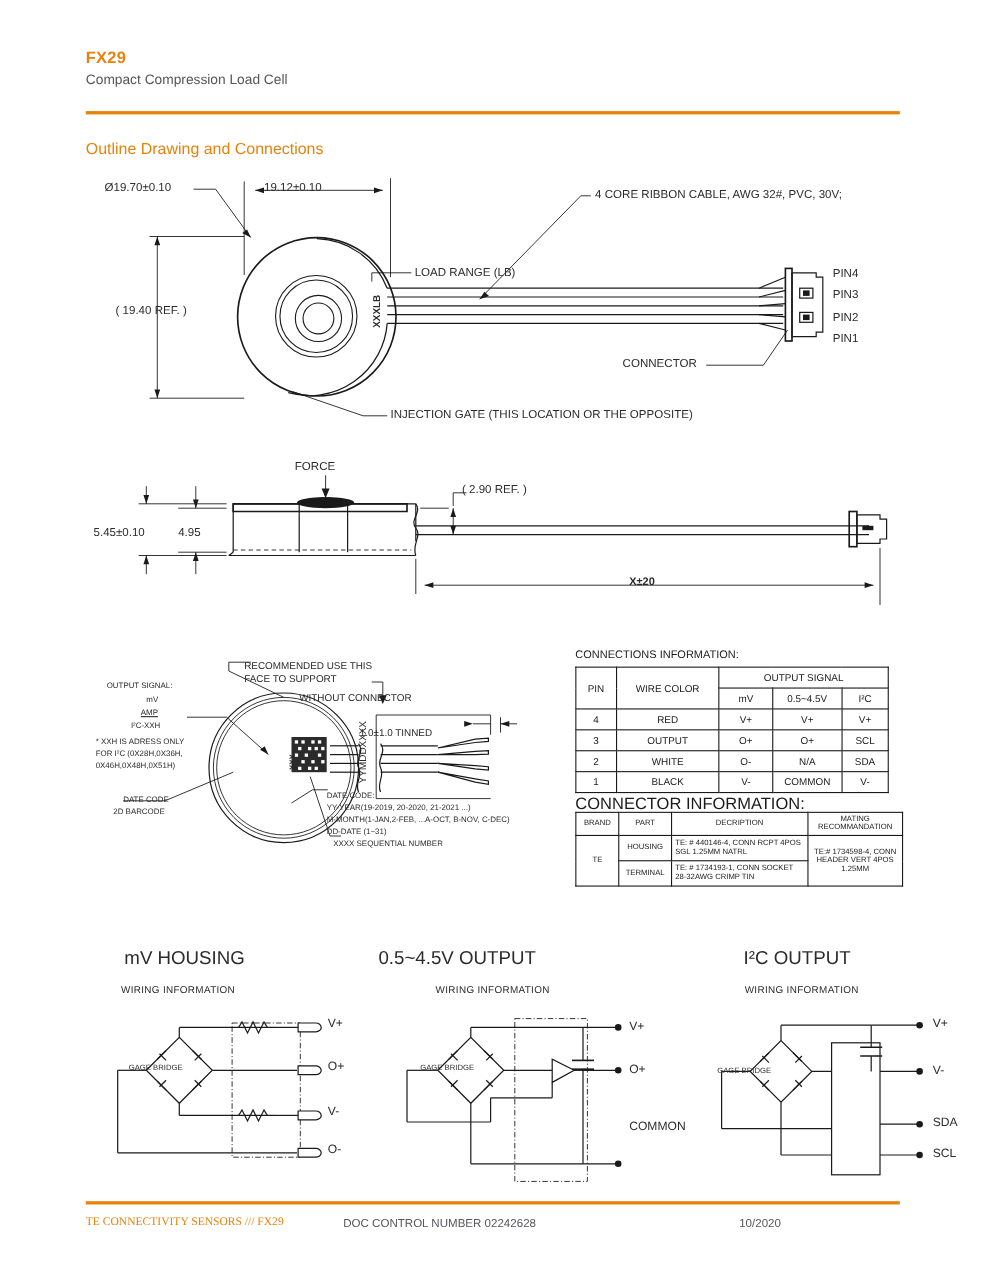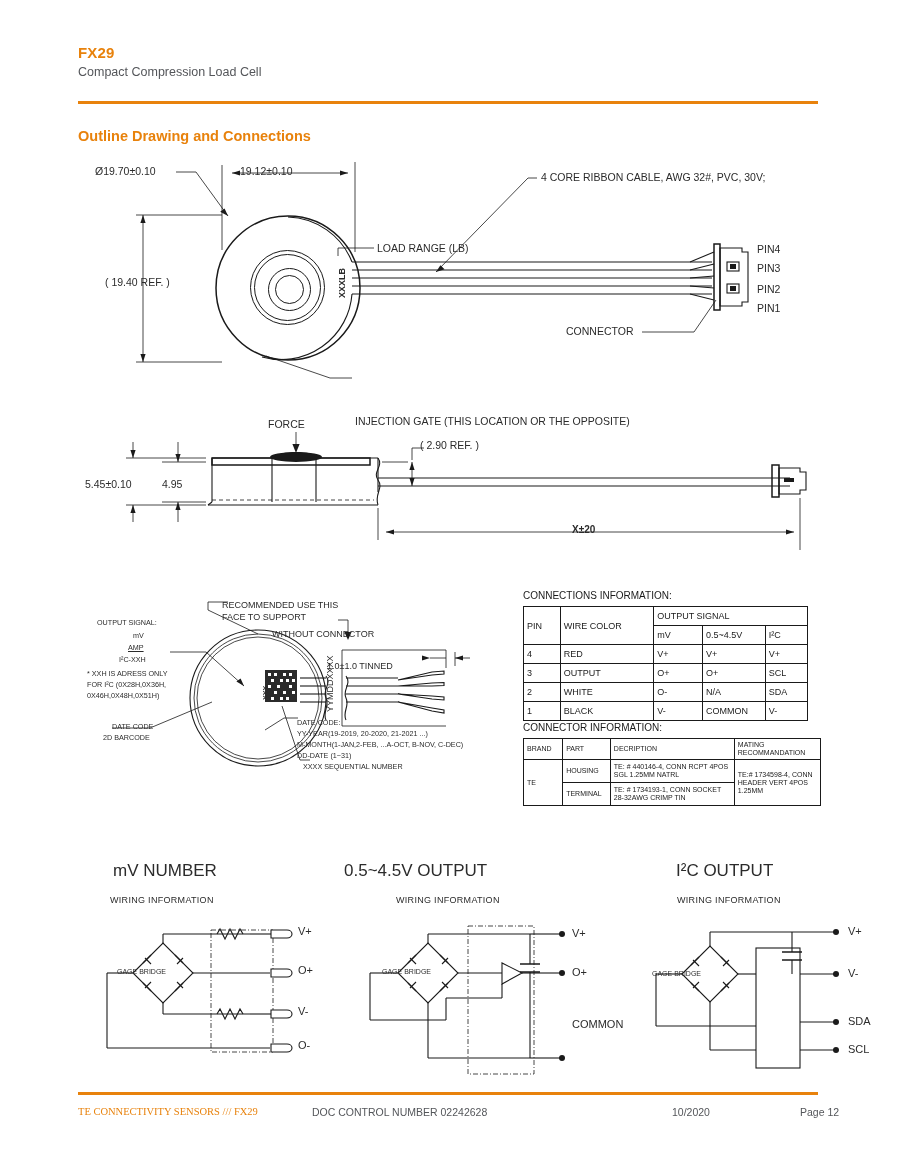--- a/index.html
+++ b/index.html
@@ -6,21 +6,21 @@
   html,body{margin:0;padding:0;background:#fff;}
   body{width:897px;height:1161px;position:relative;
        font-family:"Liberation Sans","DejaVu Sans",sans-serif;color:#000;}
   .page{position:absolute;inset:0;background:#fff;}
 
   
   .hdr-title{position:absolute;left:78px;top:44px;font-size:15px;font-weight:bold;
              color:#E8820C;letter-spacing:.2px;}
   .hdr-sub{position:absolute;left:78px;top:65px;font-size:12.5px;color:#54565A;}
   .hdr-rule{position:absolute;left:78px;top:101px;width:740px;height:3px;background:#E8820C;}
-  .sec-title{position:absolute;left:78px;top:128px;font-size:14.5px;color:#E8820C;font-weight:700;}
+  .sec-title{position:absolute;left:78px;top:128px;font-size:14.5px;color:#E8820C;font-weight:400;}
 
   
   .ftr-rule{position:absolute;left:78px;top:1092px;width:740px;height:2.5px;background:#E8820C;}
   .ftr{position:absolute;top:1106px;font-size:10.5px;color:#54565A;}
   .ftr.brand{left:78px;color:#E8820C;font-family:Liberation Serif, serif;}
   .ftr.doc{left:312px;}
   .ftr.date{left:672px;}
   .ftr.page{left:800px;}
 
   
@@ -38,21 +38,21 @@
   svg .s{fill:none;stroke:#1a1a1a;stroke-width:1.1;}
   svg .s2{fill:none;stroke:#1a1a1a;stroke-width:1.5;}
   svg .thin{fill:none;stroke:#1a1a1a;stroke-width:.8;}
   svg .dash{fill:none;stroke:#1a1a1a;stroke-width:.8;stroke-dasharray:5 2 1 2;}
   svg .dsh{fill:none;stroke:#1a1a1a;stroke-width:.8;stroke-dasharray:4 3;}
   svg .fillk{fill:#1a1a1a;stroke:none;}
   svg .fillw{fill:#fff;stroke:#1a1a1a;stroke-width:1.1;}
 
   
   table.tbl{position:absolute;border-collapse:collapse;font-size:9px;color:#1a1a1a;}
-  table.tbl td,table.tbl th{border:1px solid #1a1a1a;text-align:left;
+  table.tbl td,table.tbl th{border:1px solid #1a1a1a;text-align:center;
       font-weight:normal;padding:2px 3px;}
   .tcap{position:absolute;font-size:10px;color:#1a1a1a;}
   table.conn td{height:14px;}
   table.cinfo td{font-size:7px;line-height:1.15;}
   table.cinfo td.l{text-align:left;padding:3px 3px;}
 </style>
 </head>
 <body>
 
 <div class="page">
@@ -131,21 +131,21 @@
     <div class="ring" style="left:268px;top:268px;width:41px;height:41px;"></div>
     <div class="ring" style="left:275px;top:275px;width:27px;height:27px;"></div>
 
     <div class="lbl" style="left:95px;top:165px;">Ø19.70±0.10</div>
     <div class="lbl" style="left:240px;top:165px;">19.12±0.10</div>
     <div class="lbl" style="left:105px;top:276px;">( 19.40 REF. )</div>
     <div class="lbl sm vert" style="left:337px;top:298px;font-weight:bold;">XXXLB</div>
     <div class="lbl" style="left:377px;top:242px;">LOAD RANGE (LB)</div>
     <div class="lbl" style="left:541px;top:171px;">4 CORE RIBBON CABLE, AWG 32#, PVC,  30V;</div>
     <div class="lbl" style="left:566px;top:325px;">CONNECTOR</div>
-    <div class="lbl" style="left:355px;top:371px;margin-top:44px;">INJECTION GATE (THIS LOCATION OR THE OPPOSITE)</div>
+    <div class="lbl" style="left:355px;top:371px;">INJECTION GATE (THIS LOCATION OR THE OPPOSITE)</div>
 
     <div class="lbl" style="left:757px;top:243px;">PIN4</div>
     <div class="lbl" style="left:757px;top:262px;">PIN3</div>
     <div class="lbl" style="left:757px;top:283px;">PIN2</div>
     <div class="lbl" style="left:757px;top:302px;">PIN1</div>
   </div>
 
   <div class="dwg" style="left:0;top:0;">
     <svg width="897" height="600" style="left:0;top:410;">
 
@@ -349,21 +349,21 @@
       <tr>
         <td>1</td>
         <td>BLACK</td>
         <td>V-</td>
         <td>COMMON</td>
         <td>V-</td>
       </tr>
     </tbody>
   </table>
 
-  <div class="tcap" style="left:523px;top:722px;font-size:10px;">CONNECTOR INFORMATION:</div>
+  <div class="tcap" style="left:523px;top:722px;font-size:15px;">CONNECTOR INFORMATION:</div>
   <table class="tbl cinfo" style="left:523px;top:738px;width:298px;">
     <tbody>
       <tr>
         <td style="width:34px;">BRAND</td>
         <td style="width:42px;">PART</td>
         <td style="width:135px;">DECRIPTION</td>
         <td style="width:82px;">MATING RECOMMANDATION</td>
       </tr>
       <tr>
         <td rowspan="2">TE</td>
@@ -372,21 +372,21 @@
         <td rowspan="2">TE:# 1734598-4, CONN HEADER VERT 4POS 1.25MM</td>
       </tr>
       <tr>
         <td>TERMINAL</td>
         <td class="l">TE: # 1734193-1, CONN SOCKET 28-32AWG CRIMP TIN</td>
       </tr>
     </tbody>
   </table>
 
   <div class="dwg" style="left:0;top:0;">
-    <div class="lbl big" style="left:113px;top:861px;">mV NUMBER</div>
+    <div class="lbl big" style="left:113px;top:861px;">mV HOUSING</div>
     <div class="lbl sm" style="left:110px;top:895px;letter-spacing:.3px;">WIRING INFORMATION</div>
     <svg width="280" height="160" style="left:85px;top:918px;">
 
       <polygon class="s" points="48,55 78,25 108,55 78,85"></polygon>
 
       <g class="s">
         <line x1="58" y1="45" x2="66" y2="37"></line>
           <line x1="60" y1="40" x2="66" y2="46"></line>
         <line x1="90" y1="37" x2="98" y2="45"></line>
           <line x1="92" y1="46" x2="98" y2="40"></line>
@@ -520,15 +520,14 @@
     <div class="lbl mid" style="left:848px;top:925px;">V+</div>
     <div class="lbl mid" style="left:848px;top:967px;">V-</div>
     <div class="lbl mid" style="left:848px;top:1015px;">SDA</div>
     <div class="lbl mid" style="left:848px;top:1043px;">SCL</div>
   </div>
 
   <div class="ftr-rule"></div>
   <div class="ftr brand">TE CONNECTIVITY SENSORS /// FX29</div>
   <div class="ftr doc">DOC CONTROL NUMBER  02242628</div>
   <div class="ftr date">10/2020</div>
-  <div class="ftr page">Page 12</div>
 
 </div>
 
 </body></html>

